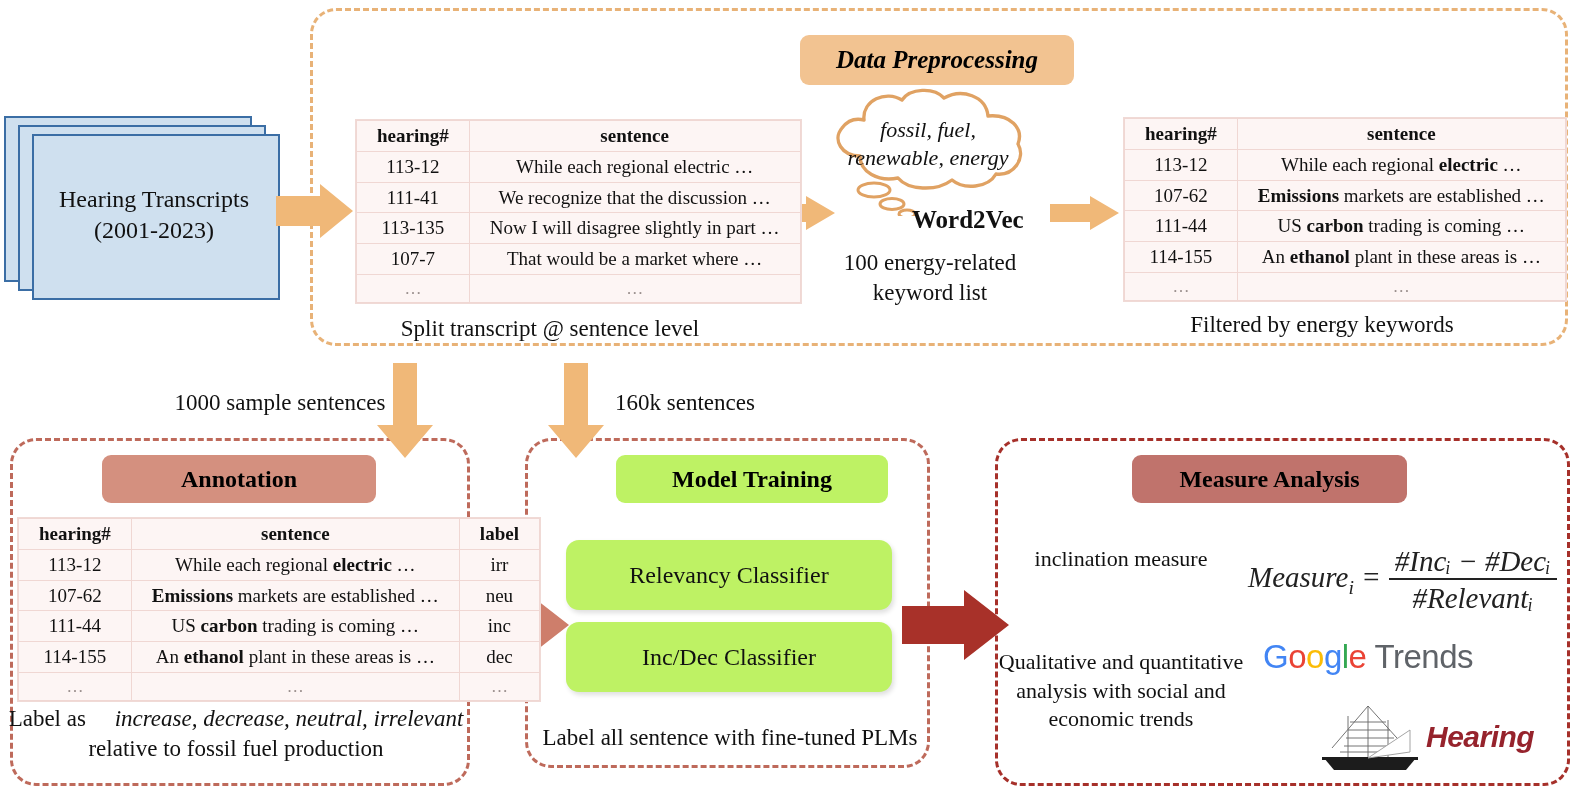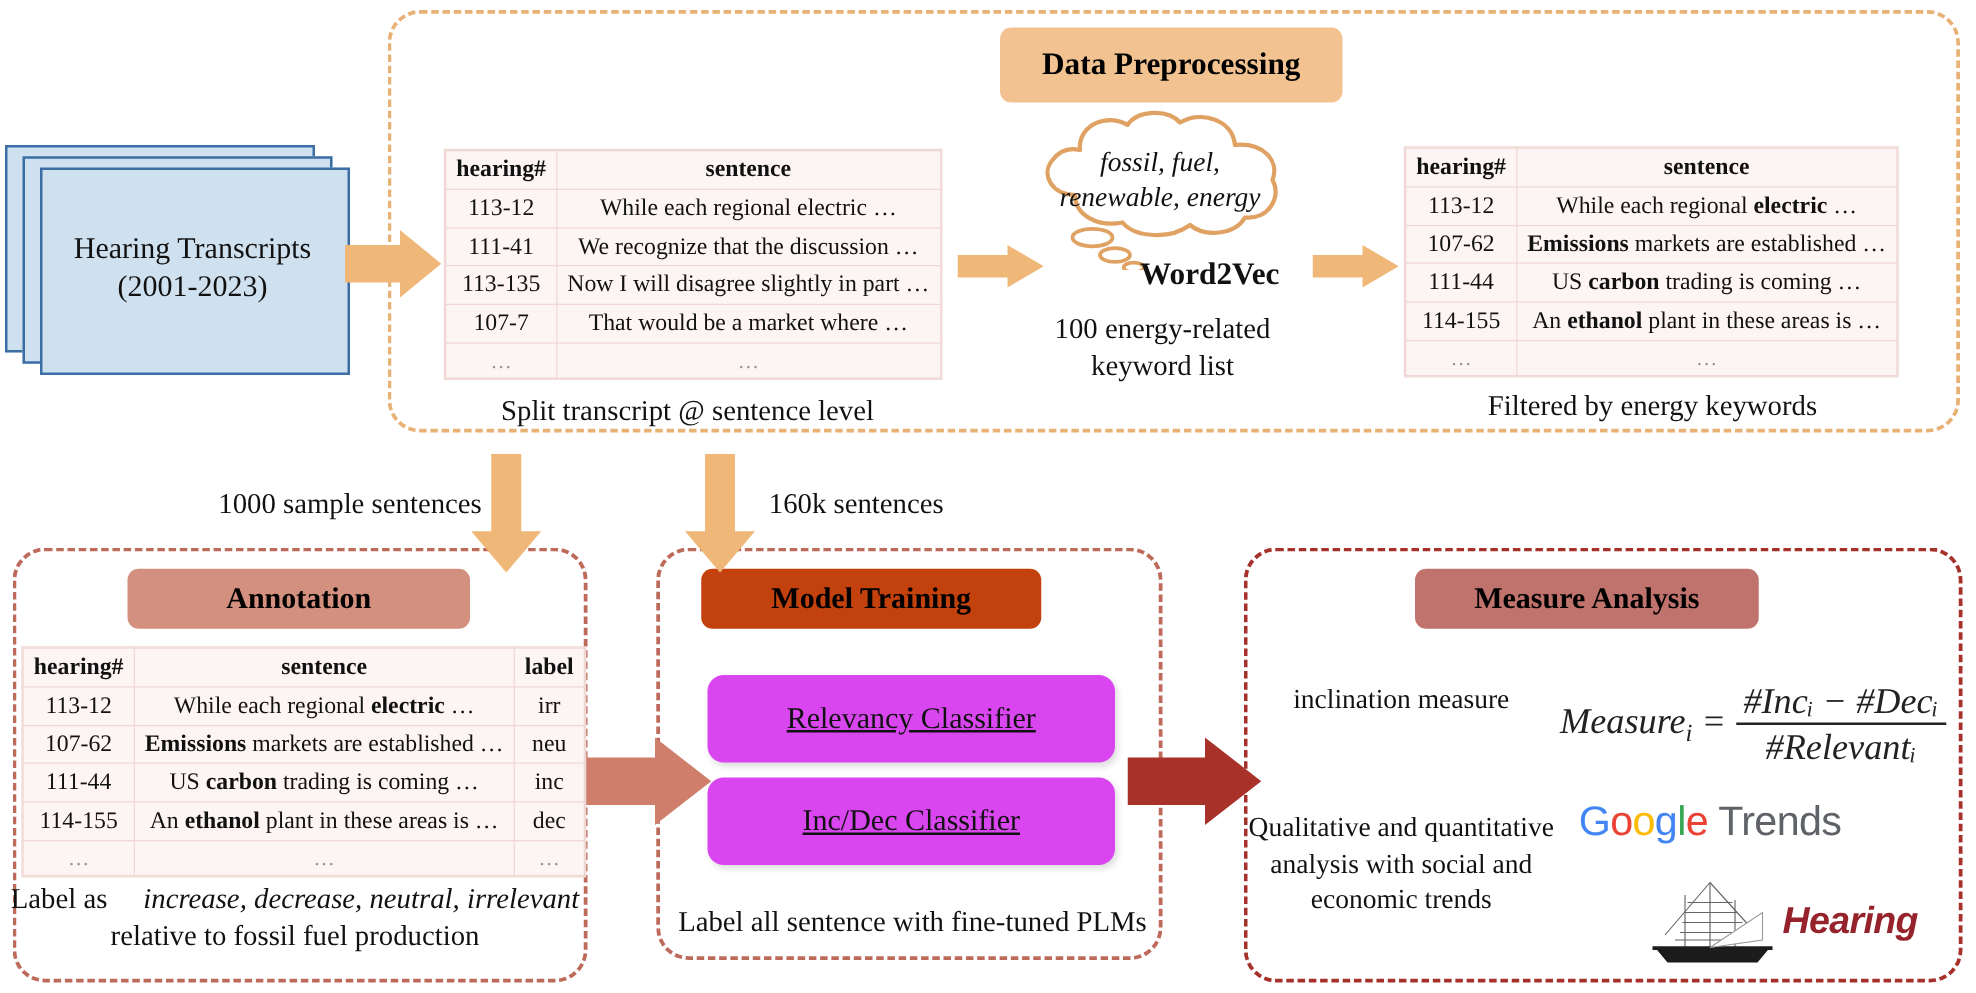--- a/index.html
+++ b/index.html
@@ -41,30 +41,30 @@
   
   .pill{
     position:absolute;
     display:flex;align-items:center;justify-content:center;
     border-radius:9px;
     font-weight:bold;
     color:#000;
     text-align:center;
   }
   #pill-preprocessing{
-    left:800px;top:22px;width:274px;height:60px;
-    background:#F2C391;font-size:25px;
+    left:800px;top:35px;width:274px;height:50px;
+    background:#F2C391;font-size:25px;font-style:italic;
   }
   #pill-annotation{
     left:102px;top:455px;width:274px;height:48px;
     background:#D4907F;font-size:24px;
   }
   #pill-training{
-    left:561px;top:455px;width:272px;height:48px;
-    background:#c2410c;font-size:24px;
+    left:616px;top:455px;width:272px;height:48px;
+    background:#bef264;font-size:24px;
   }
   #pill-measure{
     left:1132px;top:455px;width:275px;height:48px;
     background:#C0736C;font-size:24px;
   }
 
   
   #transcript-stack{left:4px;top:116px;width:280px;height:190px;}
   #transcript-stack .sheet{
     position:absolute;background:#CFE0EF;border:2px solid #3B6EA5;
@@ -80,21 +80,21 @@
 
   
   table.t{
     position:absolute;border-collapse:collapse;
     background:#FDF5F4;
     font-size:19px;
     box-shadow:0 0 0 1px #F0DAD6;
   }
   table.t th,table.t td{
     border:1px solid #F0D7D3;
-    padding:3px 8px;
+    padding:3px 20px;
     line-height:1.25;
     white-space:nowrap;
   }
   table.t th{font-weight:bold;text-align:center;font-size:19px;}
   table.t td.num{text-align:center;width:88px;}
   table.t td.sent{text-align:center;}
   table.t td.lbl{text-align:center;width:50px;}
   table.t tr.dots td{color:#9a8f8d;text-align:center;font-size:17px;}
 
   #table-split{left:356px;top:120px;width:388px;}
@@ -122,25 +122,24 @@
     position:absolute;left:18px;top:30px;width:196px;
     text-align:center;font-size:22px;line-height:1.28;color:#111;font-style:italic;
   }
   #w2v{
     left:912px;top:206px;width:160px;
     font-size:25px;font-weight:bold;text-align:left;position:absolute;
   }
 
   
   .clsbox{
-    position:absolute;background:#d946ef;border-radius:13px;
+    position:absolute;background:#bef264;border-radius:13px;
     display:flex;align-items:center;justify-content:center;
     font-size:24px;color:#111;
     box-shadow:2px 3px 5px rgba(0,0,0,.13);
-    text-decoration:underline;
   }
   #cls-relevancy{left:566px;top:540px;width:326px;height:70px;}
   #cls-incdec{left:566px;top:622px;width:326px;height:70px;}
 
   
   #formula{
     position:absolute;left:1248px;top:545px;width:300px;
     font-family:"Liberation Serif",serif;font-style:italic;
     font-size:29px;color:#222;
     display:flex;align-items:center;justify-content:flex-start;

